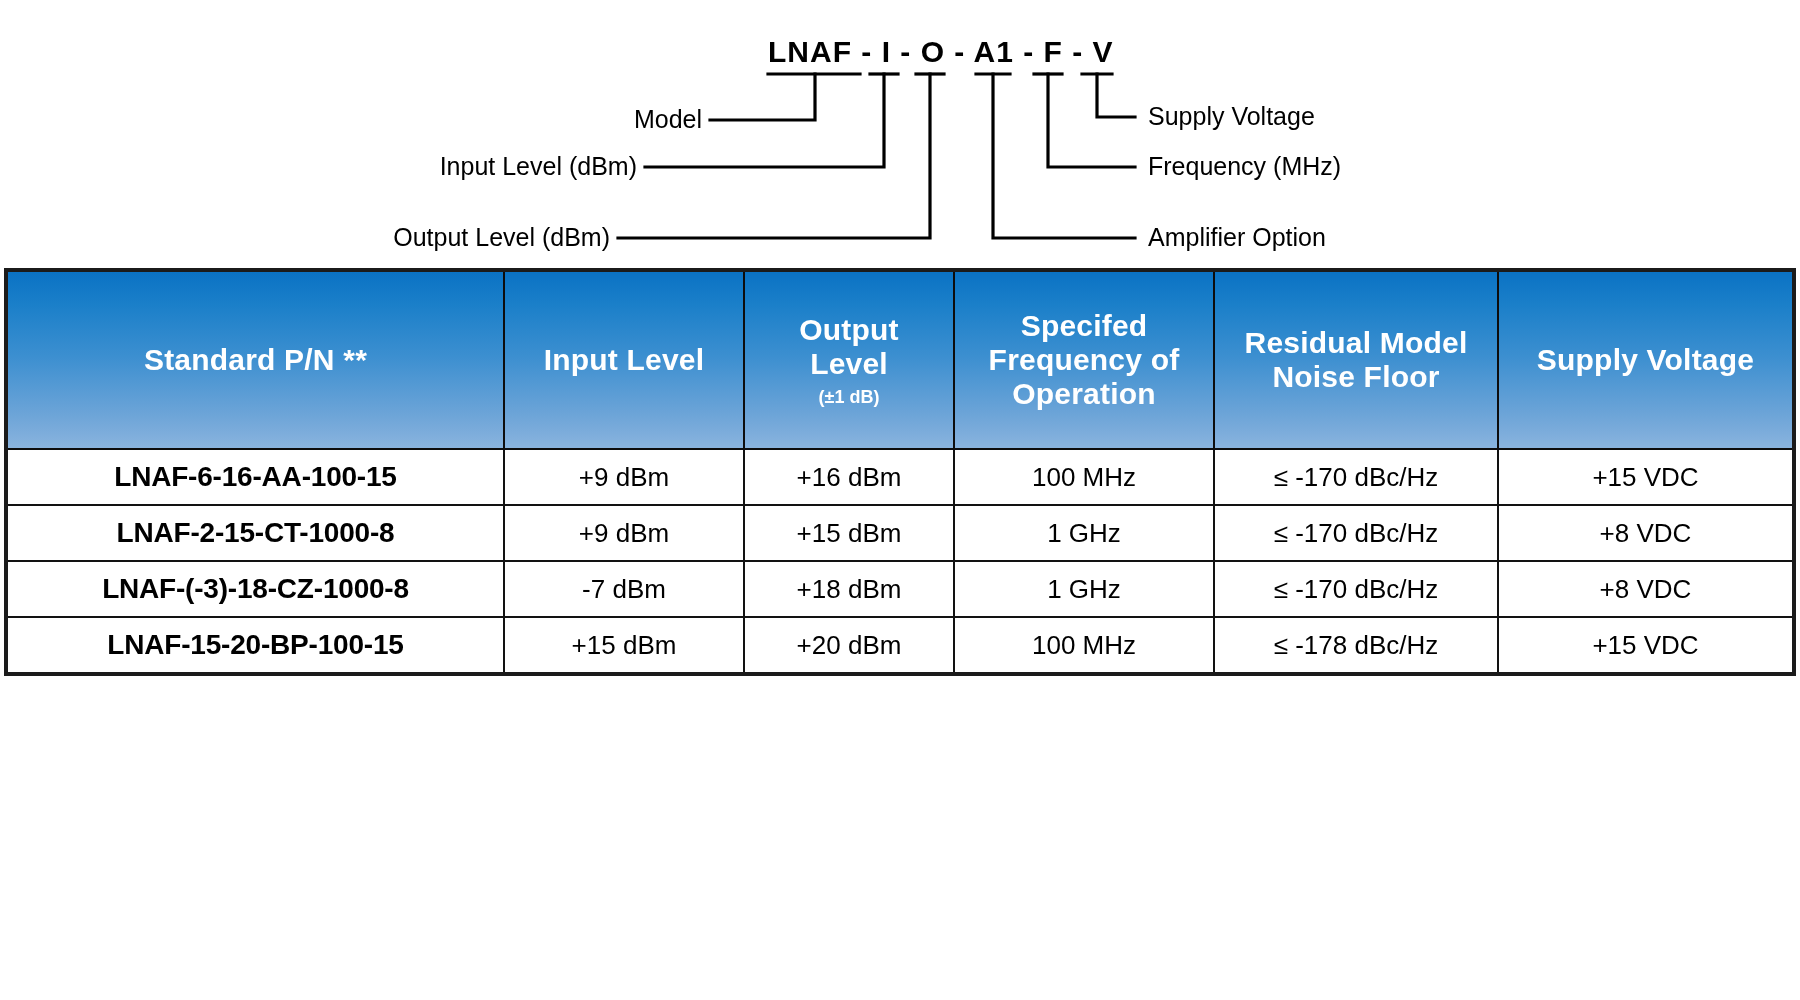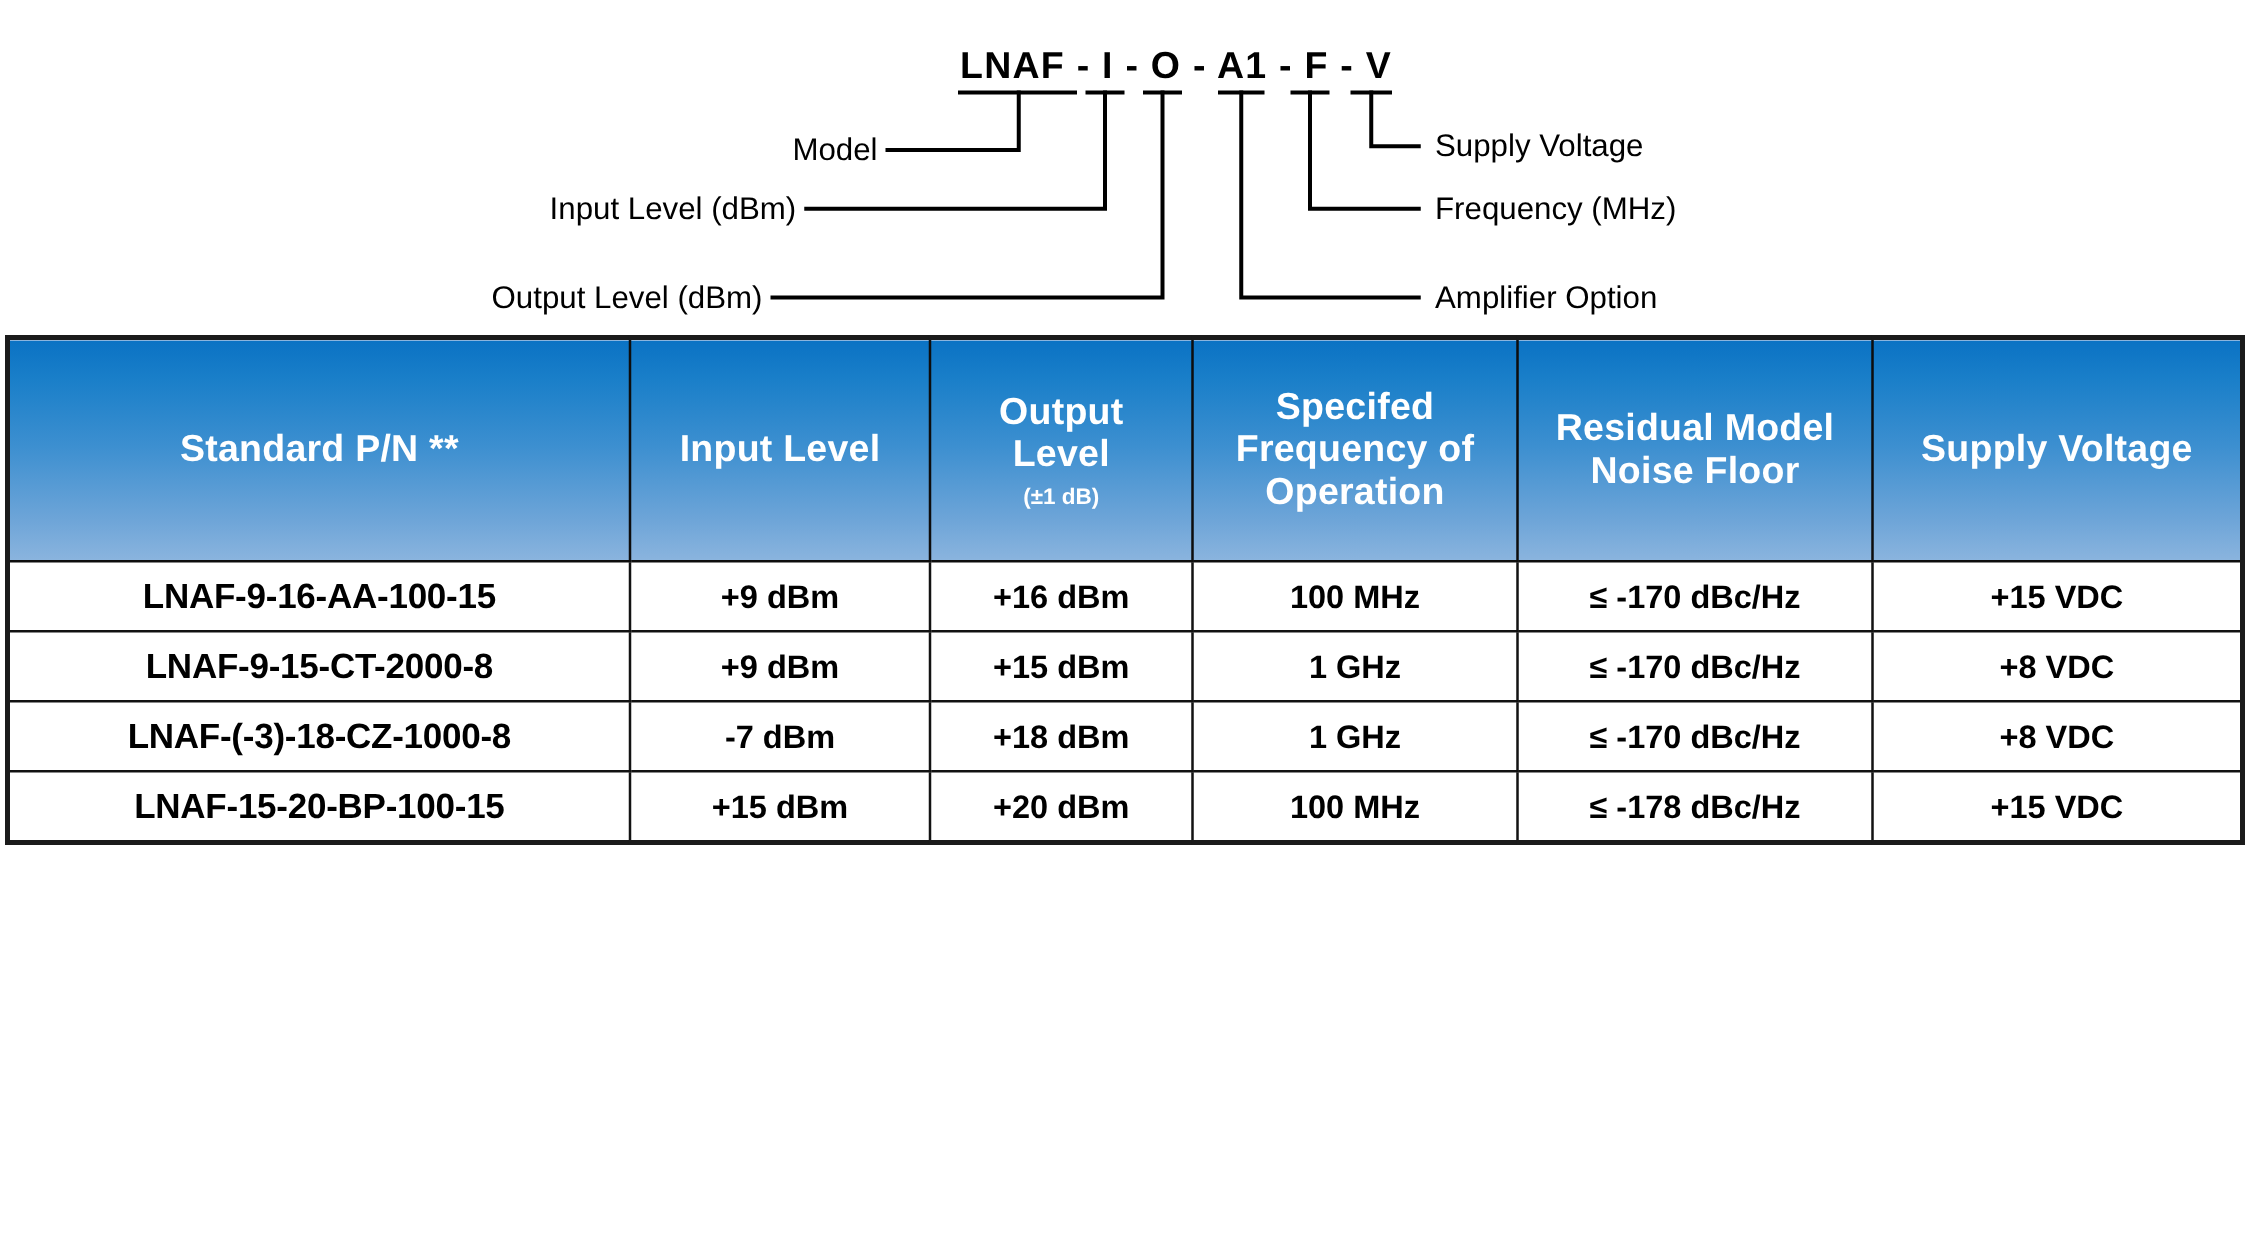--- a/index.html
+++ b/index.html
@@ -98,21 +98,20 @@
 
   table.spec tbody td {
     border: 2px solid #121212;
     background: #ffffff;
     height: 54px;
     text-align: center;
     vertical-align: middle;
     font-size: 26px;
     padding: 0 4px;
     color: #000;
-    font-weight: bold;
   }
   table.spec tbody td.pn {
     font-weight: bold;
     font-size: 28px;
     letter-spacing: -0.2px;
   }
 </style>
 </head>
 <body>
 
@@ -193,29 +192,29 @@
         </th>
         <th>
           <div class="th-inner">
             <span class="th-main">Supply Voltage</span>
           </div>
         </th>
       </tr>
     </thead>
     <tbody>
       <tr>
-        <td class="pn">LNAF-9-16-AA-100-15</td>
+        <td class="pn">LNAF-6-16-AA-100-15</td>
         <td>+9 dBm</td>
         <td>+16 dBm</td>
         <td>100 MHz</td>
         <td>≤ -170 dBc/Hz</td>
         <td>+15 VDC</td>
       </tr>
       <tr>
-        <td class="pn">LNAF-9-15-CT-2000-8</td>
+        <td class="pn">LNAF-2-15-CT-1000-8</td>
         <td>+9 dBm</td>
         <td>+15 dBm</td>
         <td>1 GHz</td>
         <td>≤ -170 dBc/Hz</td>
         <td>+8 VDC</td>
       </tr>
       <tr>
         <td class="pn">LNAF-(-3)-18-CZ-1000-8</td>
         <td>-7 dBm</td>
         <td>+18 dBm</td>

